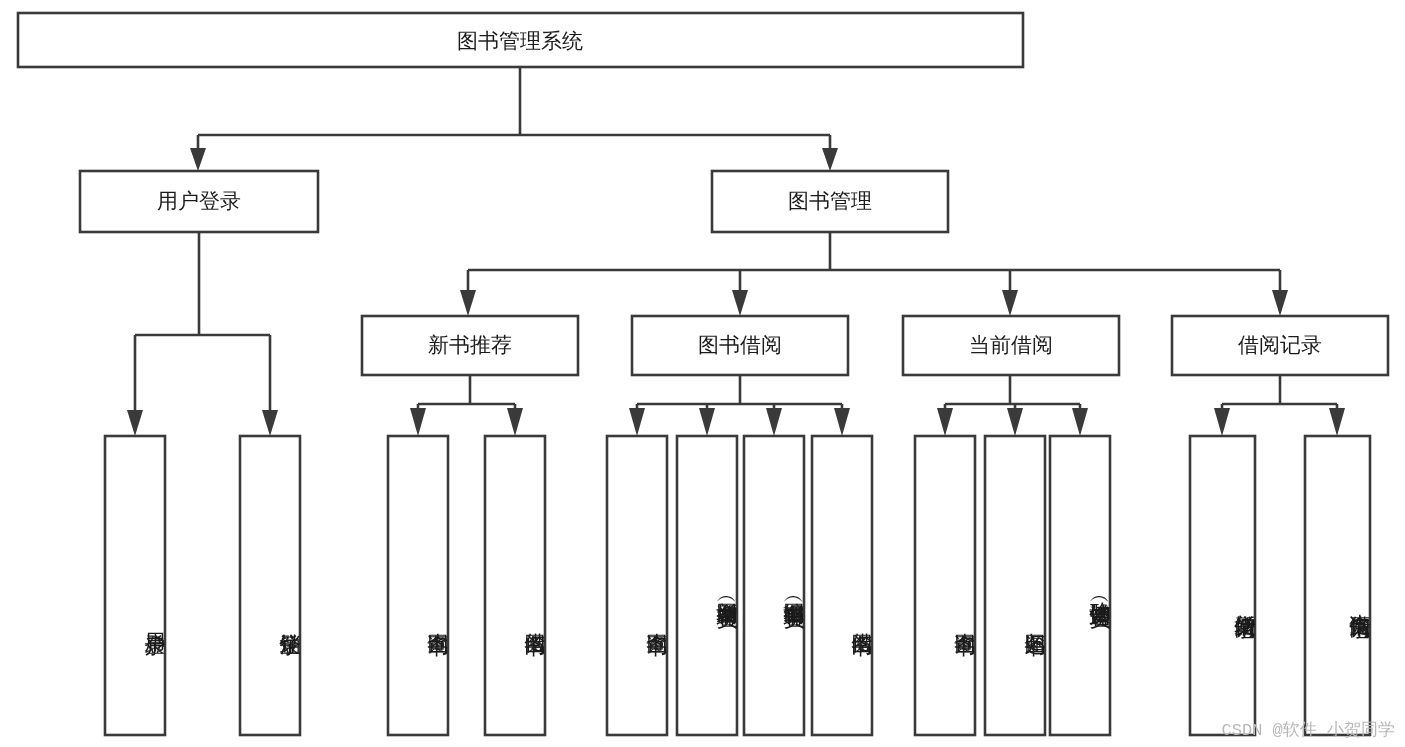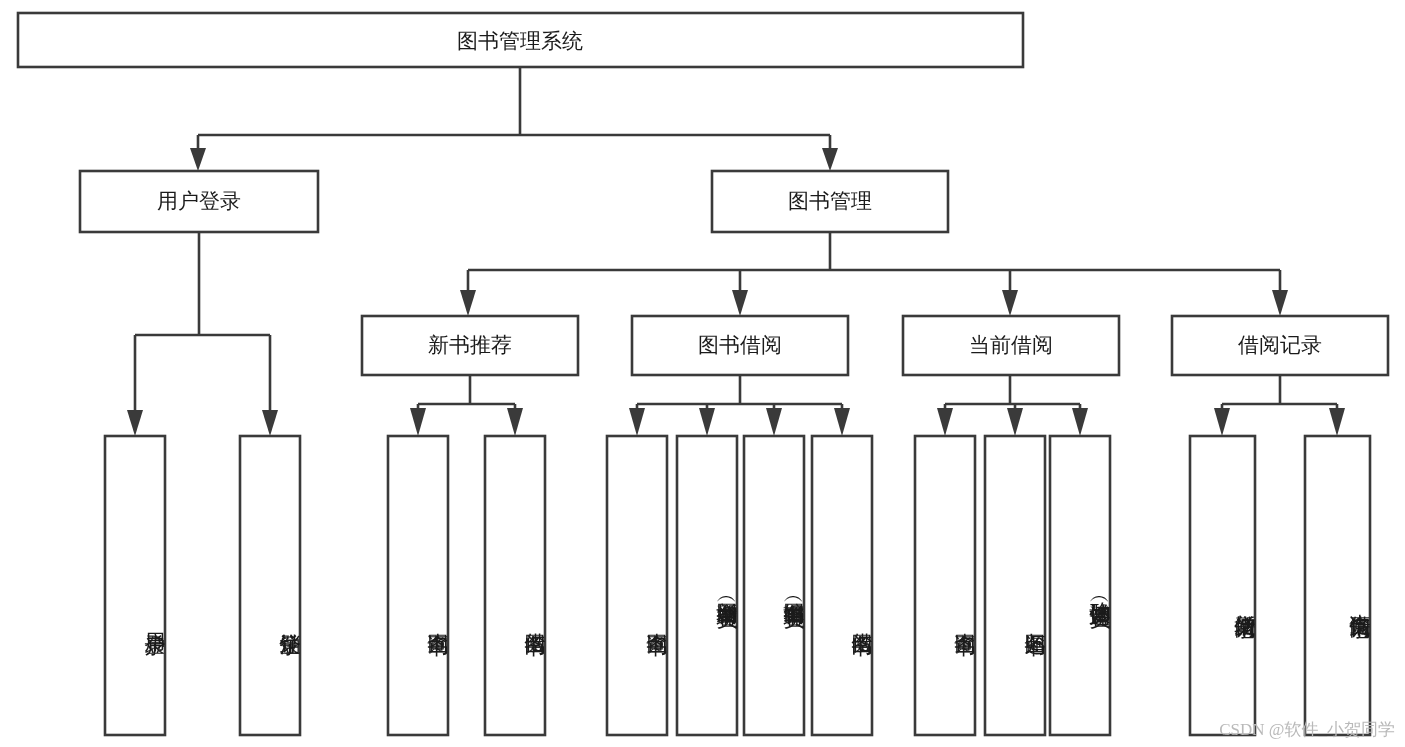--- a/index.html
+++ b/index.html
@@ -63,21 +63,21 @@
     align-items: flex-start;
     justify-content: center;
     white-space: nowrap;
     pointer-events: none;
     user-select: none;
   }
   .watermark {
     position: absolute;
     right: 10px;
     bottom: 6px;
-    font-family: Liberation Serif, serif;
+    font-family: Liberation Mono, monospace;
     font-size: 17px;
     color: #b9b9b9;
     white-space: nowrap;
     user-select: none;
     margin-left: 31px;
   }
 </style>
 </head>
 <body>
 

